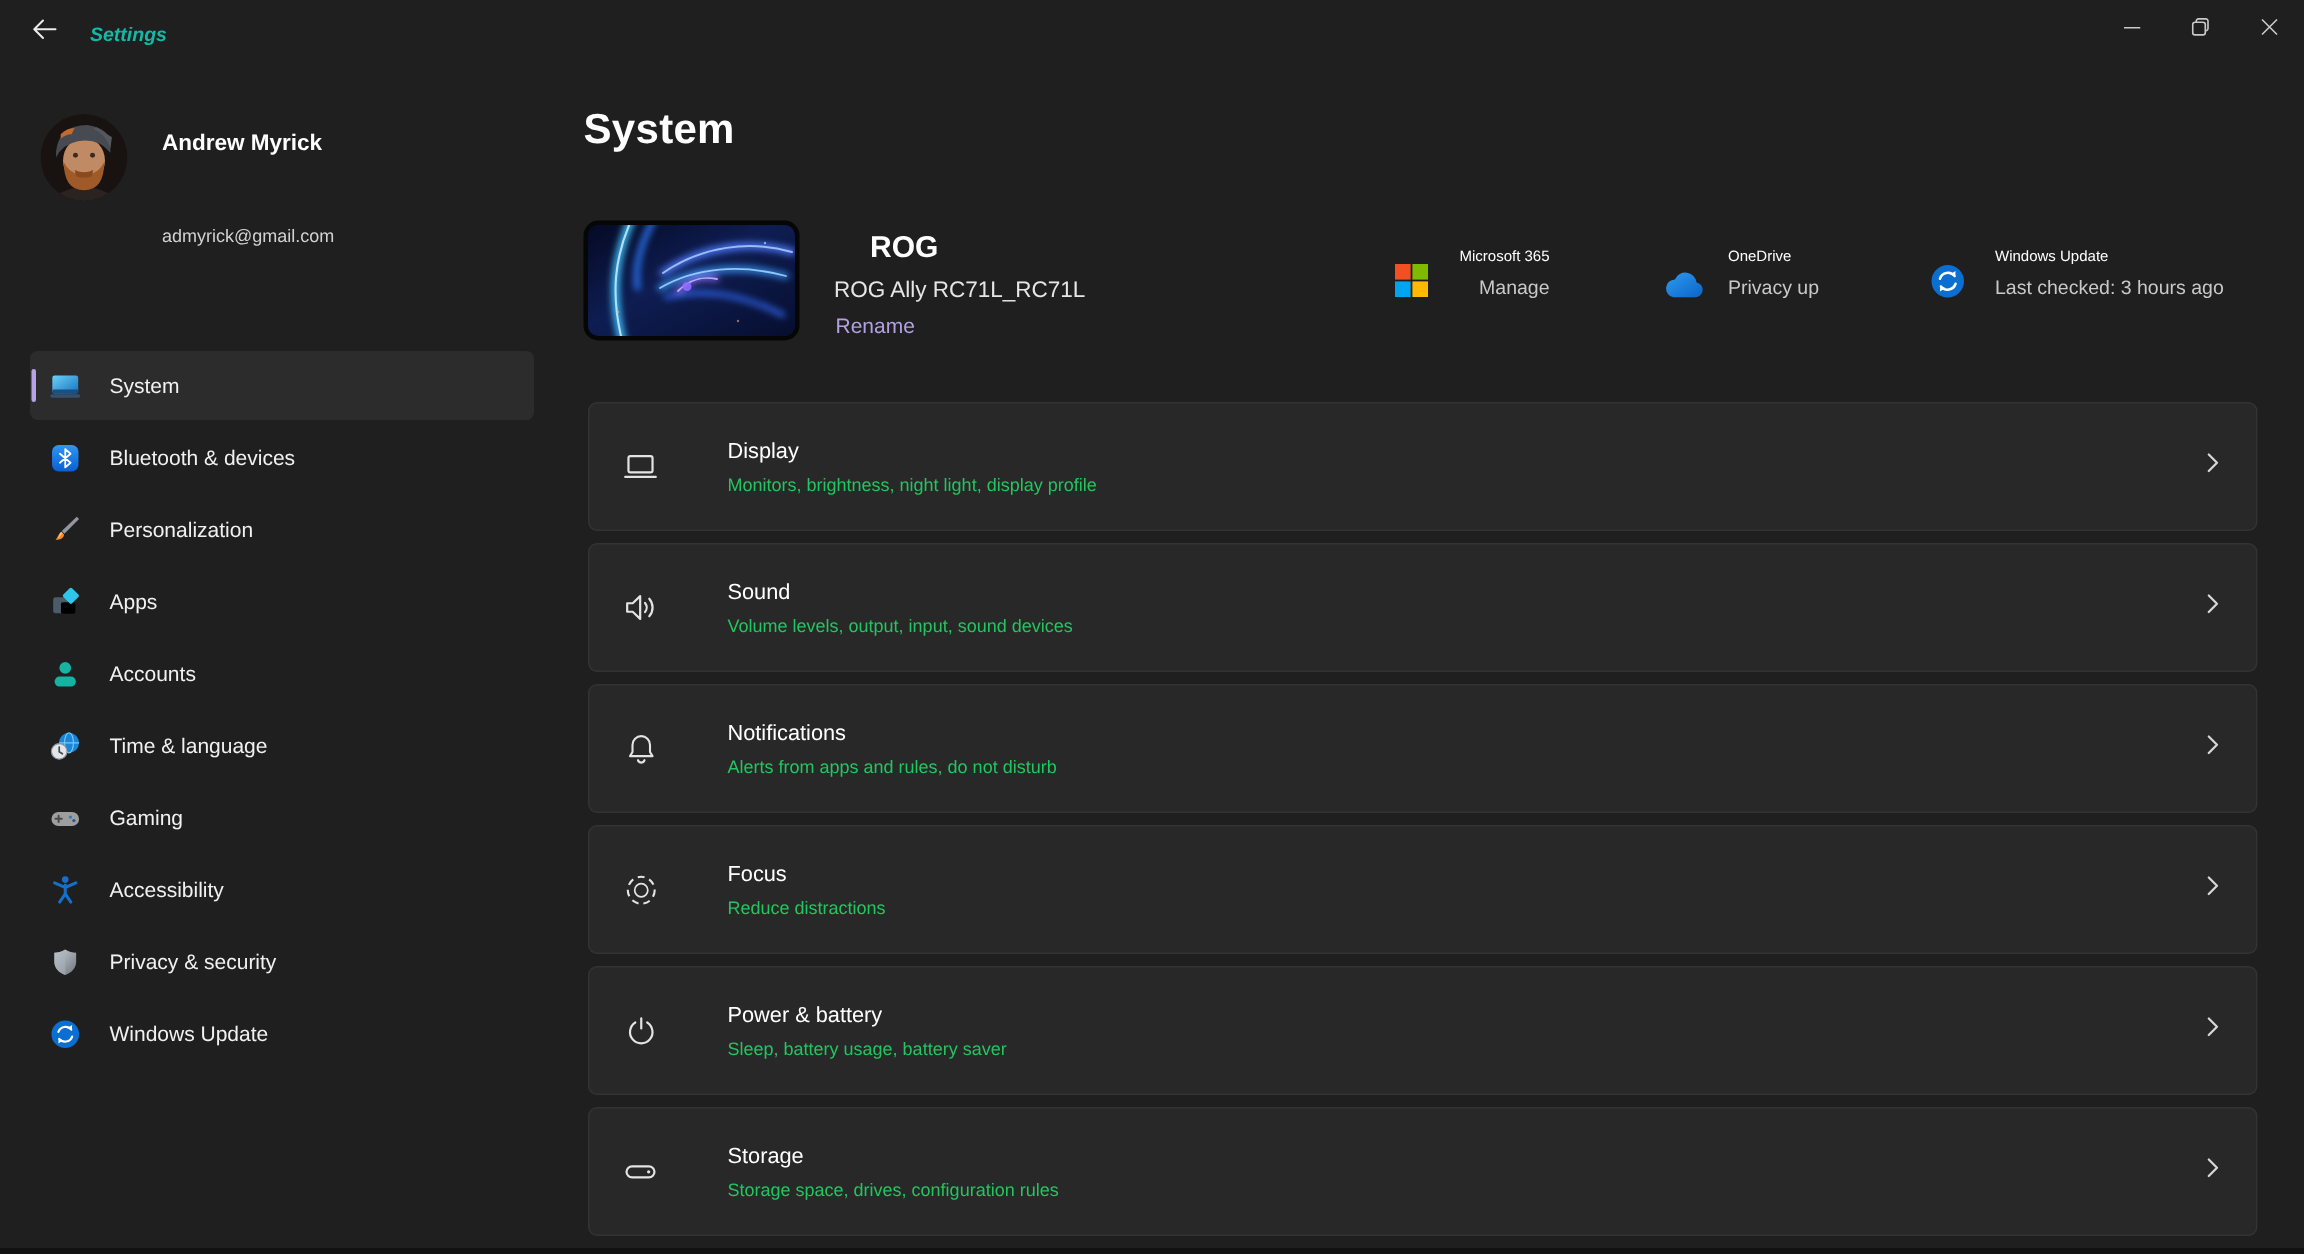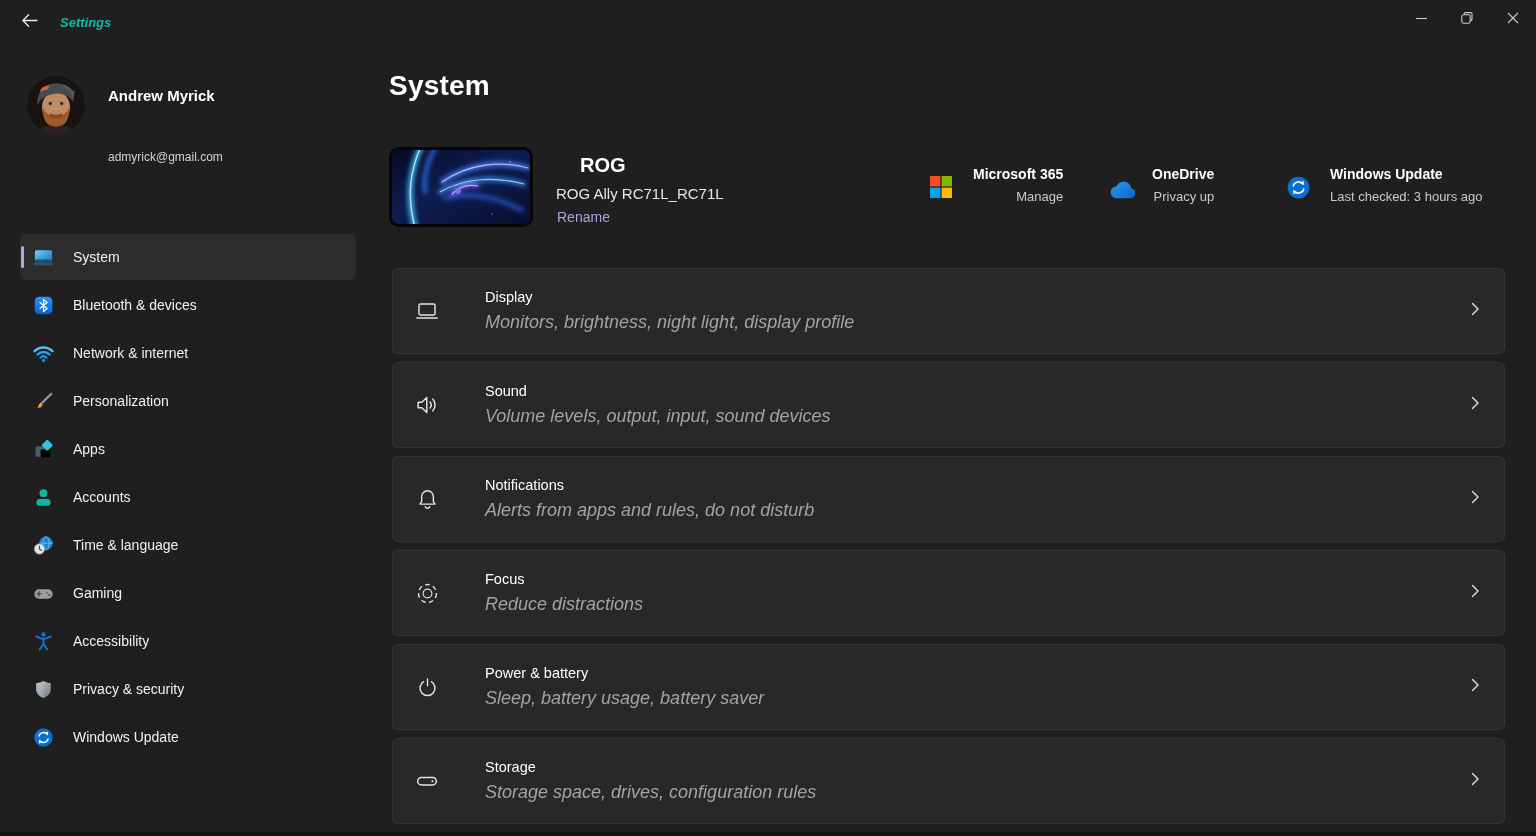--- a/index.html
+++ b/index.html
@@ -43,33 +43,33 @@
   .page-title { position:absolute; left:389px; top:70px; font-size:28px; font-weight:700; letter-spacing:.2px; }
 
   .thumb { position:absolute; left:389px; top:147px; width:144px; height:80px;
     border:3px solid #060606; border-radius:10px; overflow:hidden; background:#081030; }
   .dev-name  { position:absolute; left:556px; top:154px; font-size:20px; font-weight:700;margin-left:24px; }
   .dev-model { position:absolute; left:556px; top:185px; font-size:15px; color:#e6e6e6; }
   .dev-rename{ position:absolute; left:557px; top:209px; font-size:14px; color:#b3a0e3; cursor:pointer; }
 
   .sc-icon  { position:absolute; }
   .sc-text  { position:absolute; }
-  .sc-title { font-size:14px; font-weight:700; color:#fff; }
+  .sc-title { font-size:10px; font-weight:400; color:#fff; }
   .sc-sub   { font-size:13px; color:#c9c9c9; margin-top:7px;text-align:right; }
 
   
   .rows { position:absolute; left:392px; top:268px; width:1113px; }
   .srow { position:relative; height:86px; margin-bottom:8px; background:#282828;
     border:1px solid rgba(255,255,255,.055); border-radius:6px; cursor:pointer;
     display:flex; align-items:center;gap:24px; }
   .srow-ic { width:26px; height:26px; margin:0 21px 0 21px; flex:0 0 auto;
     display:flex; align-items:center; justify-content:center; }
   .srow-text { display:flex; flex-direction:column; gap:7px; }
   .srow-title { font-size:14.5px; color:#fff; }
-  .srow-sub { font-size:18px; color:#a3a3a3;font-style:italic; }
+  .srow-sub { font-size:12px; color:#22c55e; }
   .chev { position:absolute; right:22px; top:50%; transform:translateY(-50%); }
 
   .bottom-edge { position:absolute; left:0; right:0; bottom:0; height:4px; background:#121212; }
 </style>
 </head>
 <body>
 
 <div class="window">
 
   <div class="titlebar">
@@ -155,31 +155,20 @@
                 <stop offset="1" stop-color="#0a5fd2"></stop>
               </linearGradient>
             </defs>
           <rect x="2.8" y="2.8" width="18.4" height="18.4" rx="4.6" fill="url(#btg)"></rect>
           <path d="M12 5.6 v12.8 l3.7-3.3 -7.4-6.2 m0 6.2 l7.4-6.2 L12 5.6" stroke="#fff" stroke-width="1.25" fill="none" stroke-linecap="round" stroke-linejoin="round"></path>
         </svg>
       </span>
       <span class="nav-label">Bluetooth &amp; devices</span>
     </div>
 
-    <div class="nav-item">
-      <span class="nav-ic">
-        <svg viewBox="0 0 24 24" width="23" height="23" fill="none" stroke-linecap="round">
-          <path d="M2.6 9.6 C8 4.4 16 4.4 21.4 9.6" stroke="#55bdf2" stroke-width="2.5"></path>
-          <path d="M5.8 13 C9.4 9.6 14.6 9.6 18.2 13" stroke="#2ba3e6" stroke-width="2.5"></path>
-          <path d="M9 16.3 C10.7 14.8 13.3 14.8 15 16.3" stroke="#1b8fd4" stroke-width="2.5"></path>
-          <circle cx="12" cy="19.2" r="1.7" fill="#1b8fd4" stroke="none"></circle>
-        </svg>
-      </span>
-      <span class="nav-label">Network &amp; internet</span>
-    </div>
 
     <div class="nav-item">
       <span class="nav-ic">
         <svg viewBox="0 0 24 24" width="23" height="23">
           <path d="M20 2.6 l1.6 1.6 L11.4 14.4 l-1.8-1.8 Z" fill="#92979e"></path>
           <path d="M9.2 13 l2 2 c-.3 2.8-2.8 4-6 3.4 1.8-1.2 1.6-3.4 4-5.4Z" fill="#f08a2a"></path>
           <path d="M9.2 13 l1 1 c-1.6 1.4-2 3-3.4 3.8 .8-1.6 .8-3.2 2.4-4.8Z" fill="#ffc06a"></path>
         </svg>
       </span>
       <span class="nav-label">Personalization</span>

